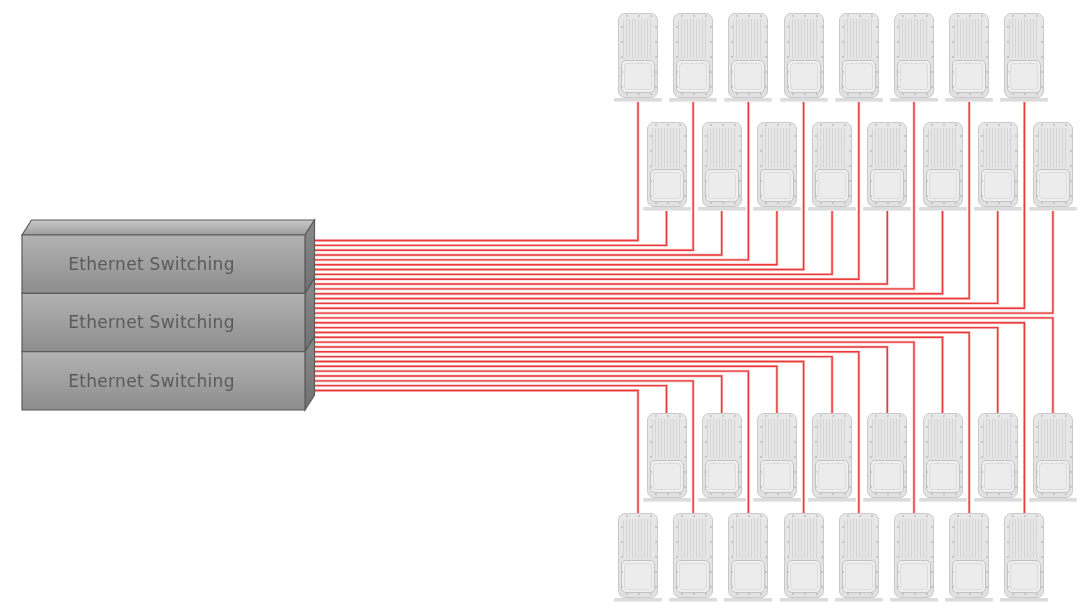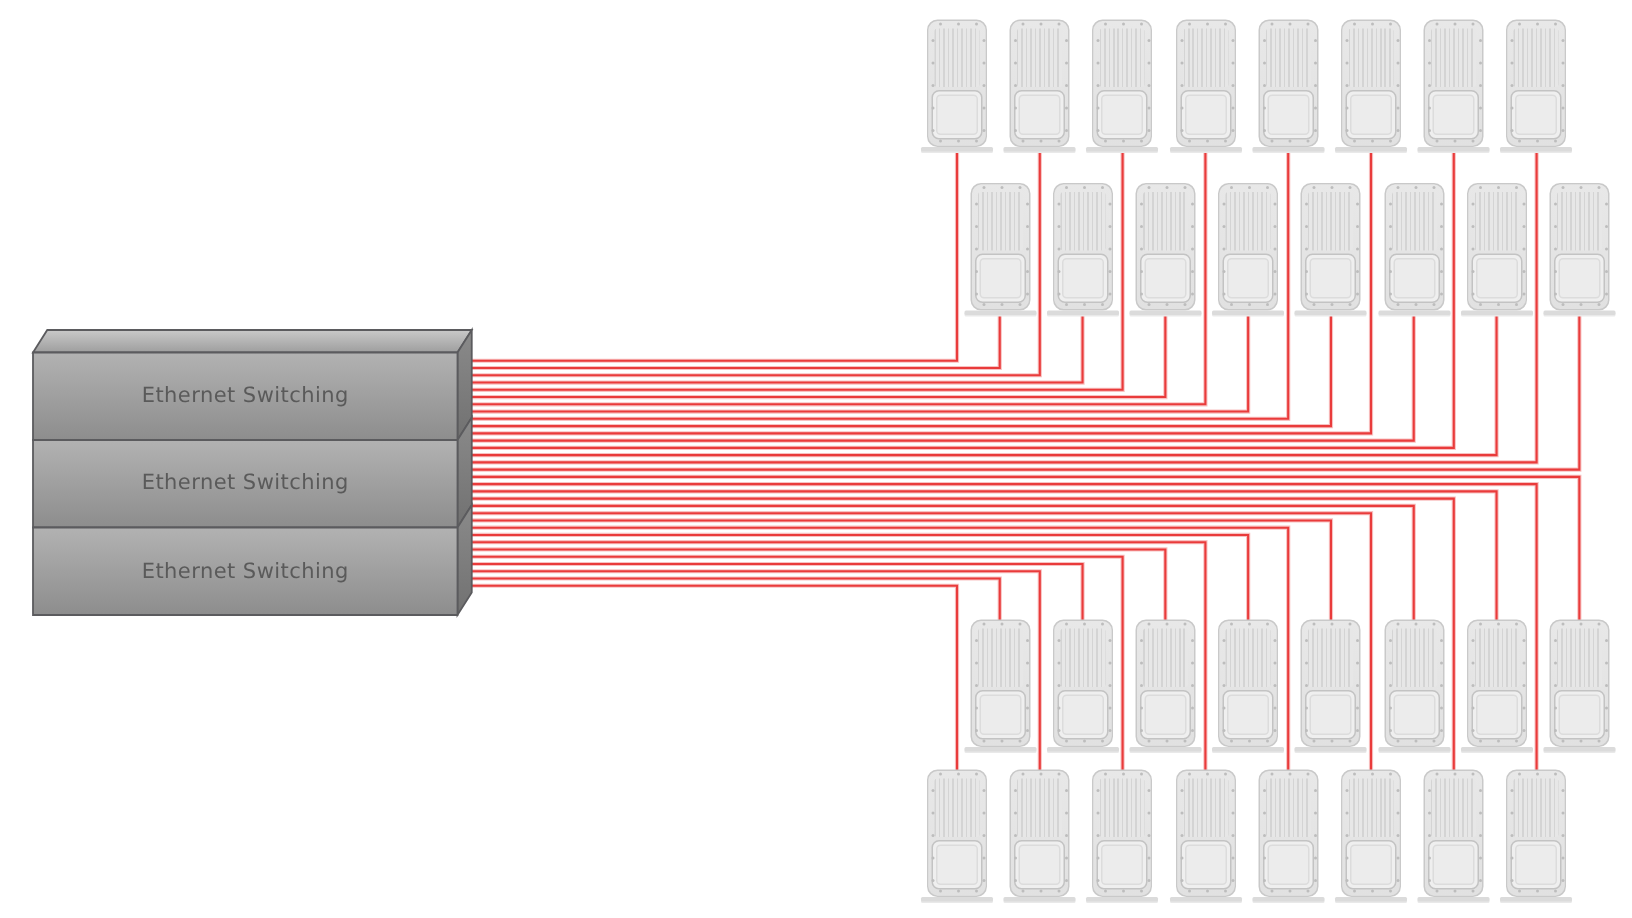--- a/index.html
+++ b/index.html
@@ -2,23 +2,23 @@
 <html style="--label-color: #5a5a5a; --device-body: #e8e8e8; --device-border: #c9c9c9;"><head>
 <meta charset="utf-8">
 <style>
   html,body{margin:0;padding:0;background:#ffffff;}
   .canvas{
     position:relative;width:1088px;height:612px;background:#ffffff;overflow:hidden;
     font-family:"DejaVu Sans","Liberation Sans",sans-serif;
   }
   svg.layer{position:absolute;left:0;top:0;z-index:1;}
   .switch-label{
-    position:absolute;left:22px;width:283px;height:58px;z-index:3;
+    position:absolute;left:10px;width:283px;height:58px;z-index:3;
     display:flex;align-items:center;justify-content:center;
-    font-size:14px;letter-spacing:.3px;color:var(--label-color,#5a5a5a);
+    font-size:17px;letter-spacing:.3px;color:var(--label-color,#5a5a5a);
     pointer-events:none;
   }
   .device{
     position:absolute;width:40px;height:85px;box-sizing:border-box;z-index:2;
     background:linear-gradient(var(--device-body,#e8e8e8),#e1e1e1);
     border:1px solid var(--device-border,#c9c9c9);
     border-radius:7px;
   }
   .device .fins{
     position:absolute;left:4px;right:4px;top:5px;height:39px;

